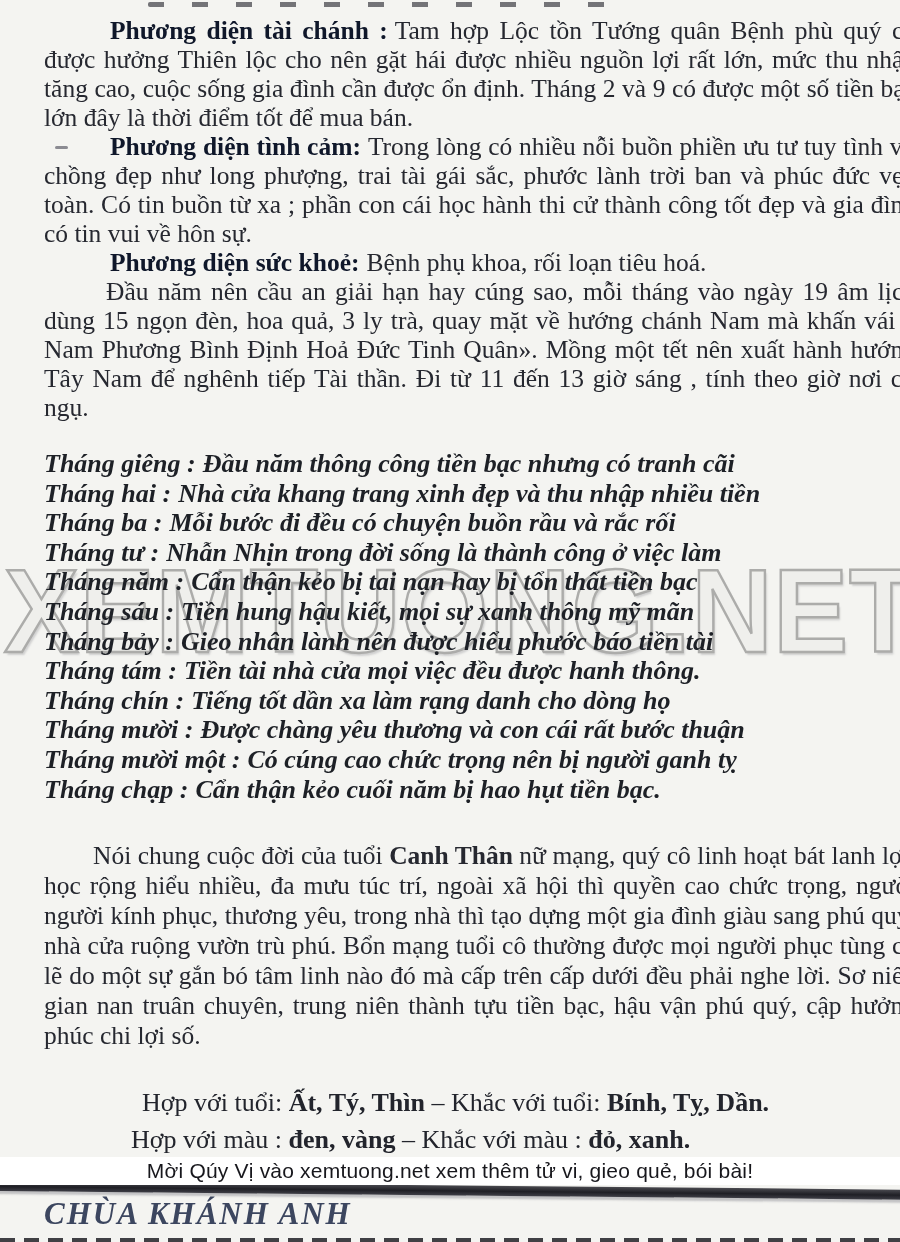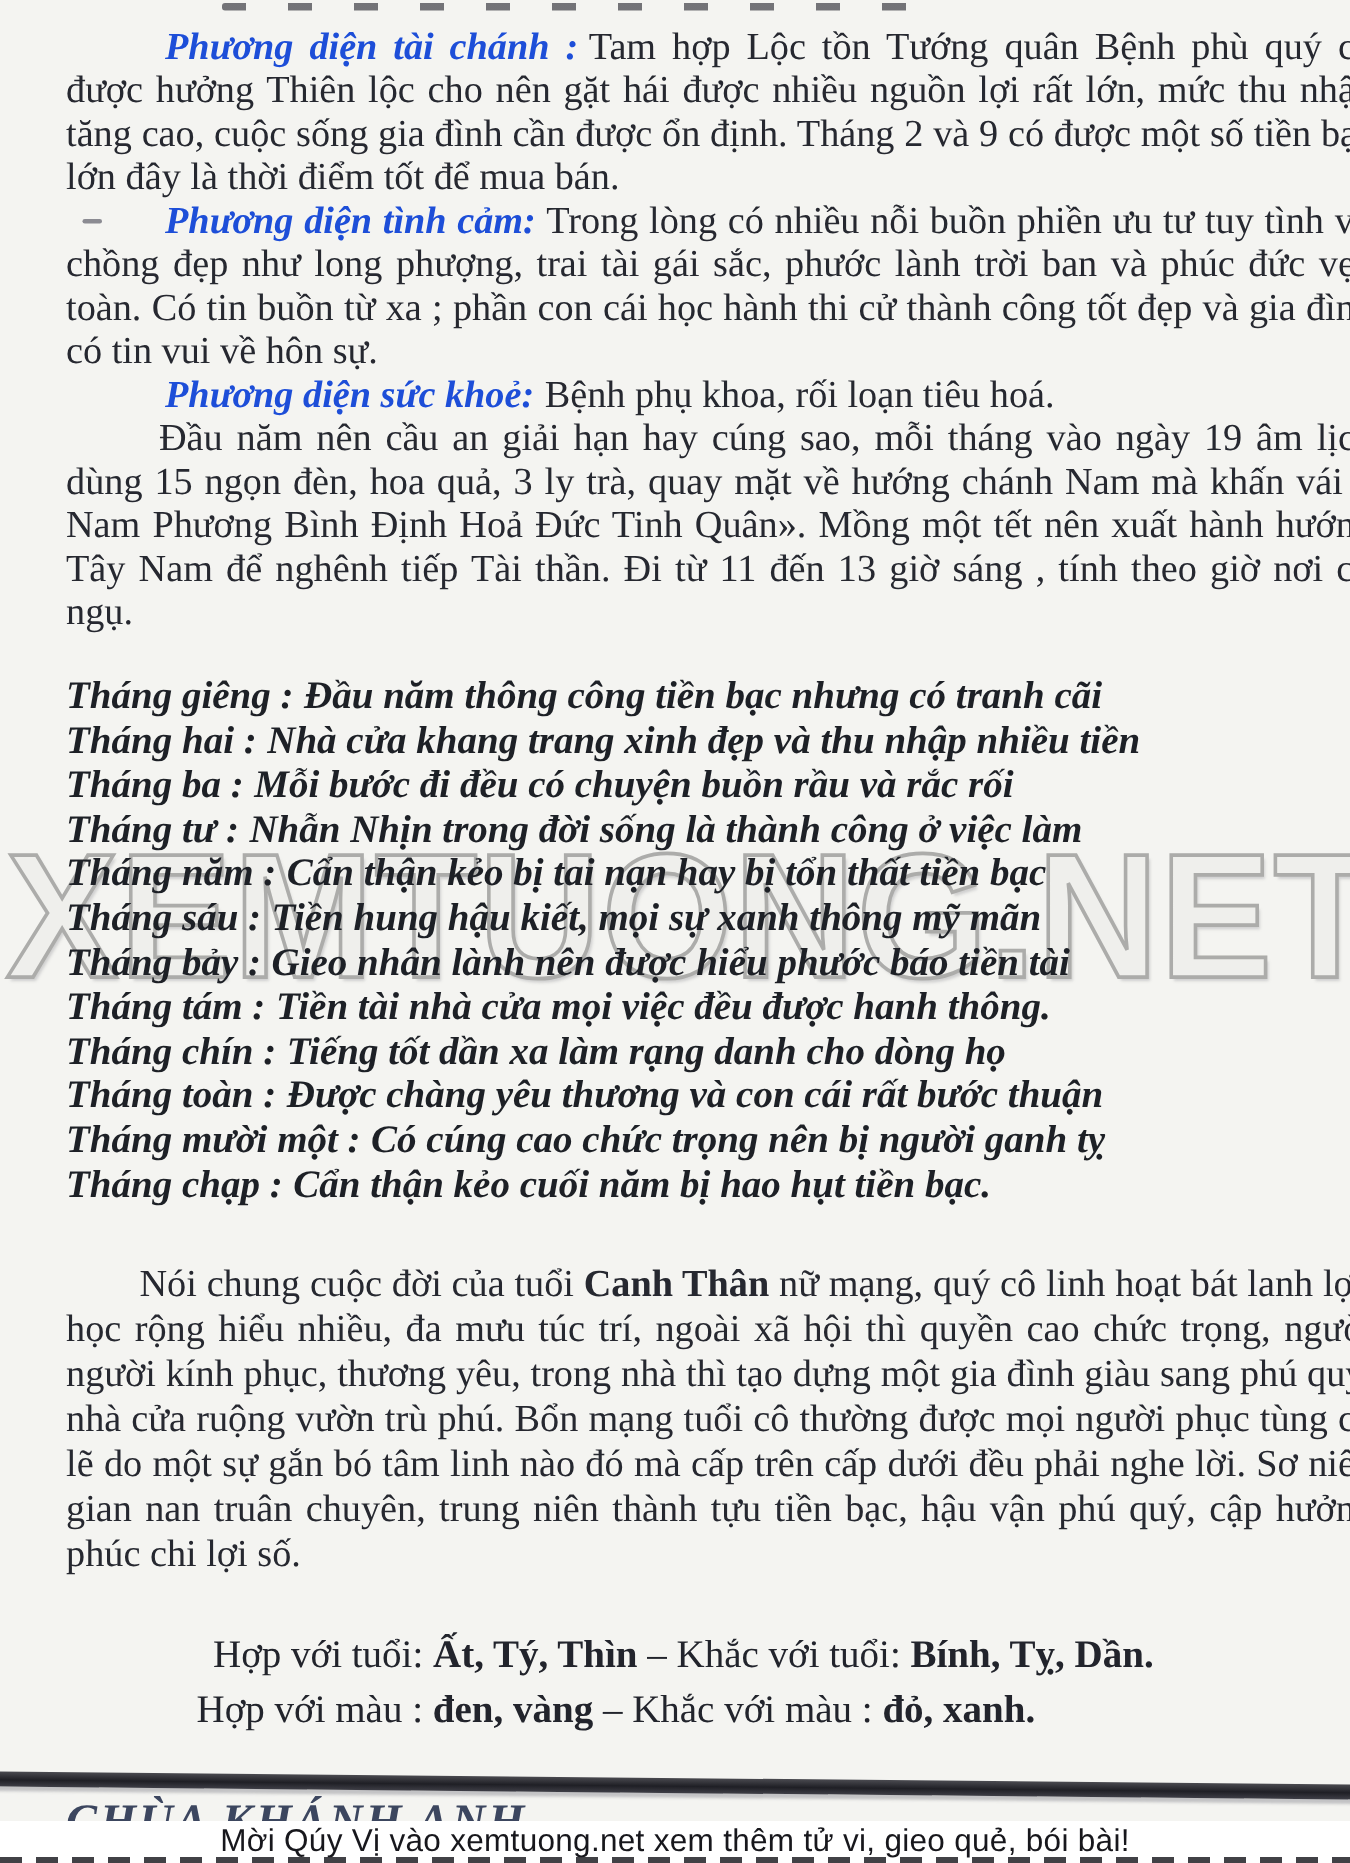--- a/index.html
+++ b/index.html
@@ -27,21 +27,21 @@
     text-shadow:2px 3px 2px rgba(140,140,145,.35);
     user-select:none;
   }
   
   .content{position:absolute;left:44px;top:0;width:872px;z-index:2;}
   .para{margin:0;font-size:25.5px;line-height:29px;text-align:justify;}
   .p-finance{padding-top:16px;text-indent:66px;}
   .p-love{text-indent:66px;}
   .p-health{text-indent:66px;}
   .p-ritual{text-indent:62px;}
-  .heading{font-weight:bold;font-style:italic;color:#1d4ed8;padding-right:7px;}
+  .heading{font-weight:bold;color:#0f172a;padding-right:7px;}
   .months{margin:27px 0 0 0;padding:0;list-style:none;
     font-weight:bold;font-style:italic;font-size:26px;line-height:29.6px;color:#1d2026;}
   .month-row{white-space:nowrap;}
   .m-label{padding-right:7px;}
   .p-conclusion{margin-top:37px;text-indent:49px;line-height:30px;}
   .bold{font-weight:bold;font-style:normal;margin-top:35px;}
   .compat{margin-top:33px;font-size:26px;line-height:37px;color:#22242c;}
   .compat-line1{margin-left:98px;white-space:nowrap;}
   .compat-line2{margin-left:87px;white-space:nowrap;}
   
@@ -50,21 +50,21 @@
     transform:rotate(.55deg);transform-origin:left center;
     background:linear-gradient(to bottom,#4a4a50,#1f1f25 55%,#3e3e46);
     box-shadow:0 3px 2px rgba(100,100,112,.35);
   }
   .chua{
     position:absolute;left:44px;top:1196px;z-index:2;
     font-weight:bold;font-style:italic;font-size:31px;letter-spacing:2px;color:#3c465f;
     white-space:nowrap;
   }
   .footer-strip{
-    position:absolute;left:0;top:1214px;width:900px;height:28px;z-index:3;
+    position:absolute;left:0;top:1157px;width:900px;height:28px;z-index:3;
     background:#ffffff;display:flex;align-items:center;justify-content:center;
   }
   .footer-strip span{
     font-family:"Liberation Sans","DejaVu Sans",sans-serif;
     font-size:21px;color:#17171c;letter-spacing:.2px;
   }
   .bottom-edge{
     position:absolute;left:0;top:1238px;width:900px;height:4px;z-index:4;opacity:.9;
     background:repeating-linear-gradient(90deg,#2c2c31 0 15px,rgba(44,44,49,0) 15px 24px);
   }
@@ -92,21 +92,21 @@
     <ul class="months">
       <li class="month-row"><span class="m-label">Tháng giêng :</span><span>Đầu năm thông công tiền bạc nhưng có tranh cãi</span></li>
       <li class="month-row"><span class="m-label">Tháng hai :</span><span>Nhà cửa khang trang xinh đẹp và thu nhập nhiều tiền</span></li>
       <li class="month-row"><span class="m-label">Tháng ba :</span><span>Mỗi bước đi đều có chuyện buồn rầu và rắc rối</span></li>
       <li class="month-row"><span class="m-label">Tháng tư :</span><span>Nhẫn Nhịn trong đời sống là thành công ở việc làm</span></li>
       <li class="month-row"><span class="m-label">Tháng năm :</span><span>Cẩn thận kẻo bị tai nạn hay bị tổn thất tiền bạc</span></li>
       <li class="month-row"><span class="m-label">Tháng sáu :</span><span>Tiền hung hậu kiết, mọi sự xanh thông mỹ mãn</span></li>
       <li class="month-row"><span class="m-label">Tháng bảy :</span><span>Gieo nhân lành nên được hiểu phước báo tiền tài</span></li>
       <li class="month-row"><span class="m-label">Tháng tám :</span><span>Tiền tài nhà cửa mọi việc đều được hanh thông.</span></li>
       <li class="month-row"><span class="m-label">Tháng chín :</span><span>Tiếng tốt dần xa làm rạng danh cho dòng họ</span></li>
-      <li class="month-row"><span class="m-label">Tháng toàn :</span><span>Được chàng yêu thương và con cái rất bước thuận</span></li>
+      <li class="month-row"><span class="m-label">Tháng mười :</span><span>Được chàng yêu thương và con cái rất bước thuận</span></li>
       <li class="month-row"><span class="m-label">Tháng mười một :</span><span>Có cúng cao chức trọng nên bị người ganh tỵ</span></li>
       <li class="month-row"><span class="m-label">Tháng chạp :</span><span>Cẩn thận kẻo cuối năm bị hao hụt tiền bạc.</span></li>
     </ul>
 
     <p class="para p-conclusion"><span>Nói chung cuộc đời của tuổi </span><span class="bold">Canh Thân</span><span> nữ mạng, quý cô linh hoạt bát lanh lợi, học rộng hiểu nhiều, đa mưu túc trí, ngoài xã hội thì quyền cao chức trọng, người người kính phục, thương yêu, trong nhà thì tạo dựng một gia đình giàu sang phú quý, nhà cửa ruộng vườn trù phú. Bổn mạng tuổi cô thường được mọi người phục tùng có lẽ do một sự gắn bó tâm linh nào đó mà cấp trên cấp dưới đều phải nghe lời. Sơ niên gian nan truân chuyên, trung niên thành tựu tiền bạc, hậu vận phú quý, cập hưởng phúc chi lợi số.</span></p>
 
     <div class="compat">
       <div class="compat-line1">
         <span>Hợp với tuổi:</span>
         <span class="bold">Ất, Tý, Thìn</span>

